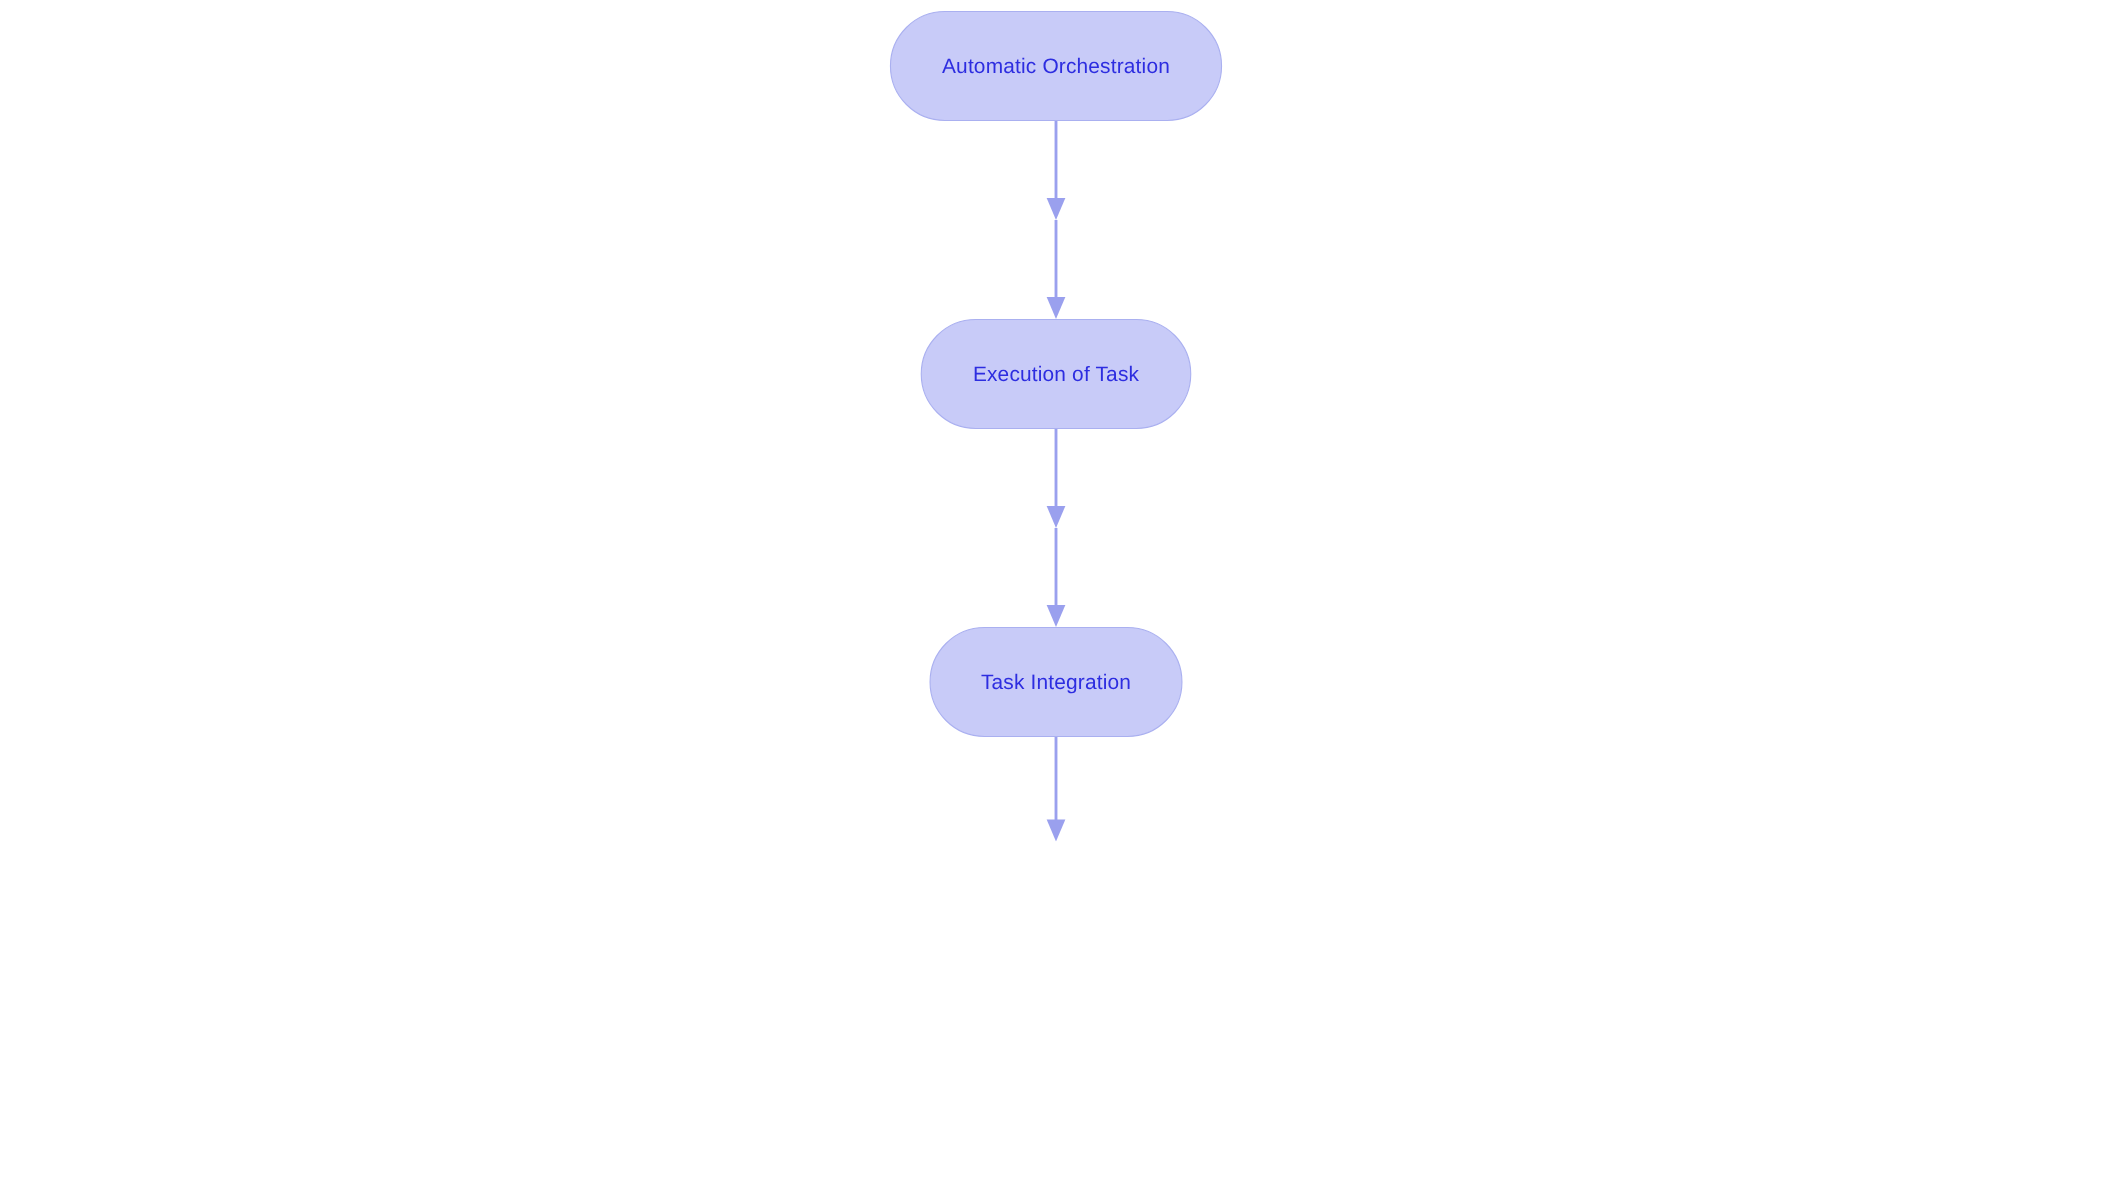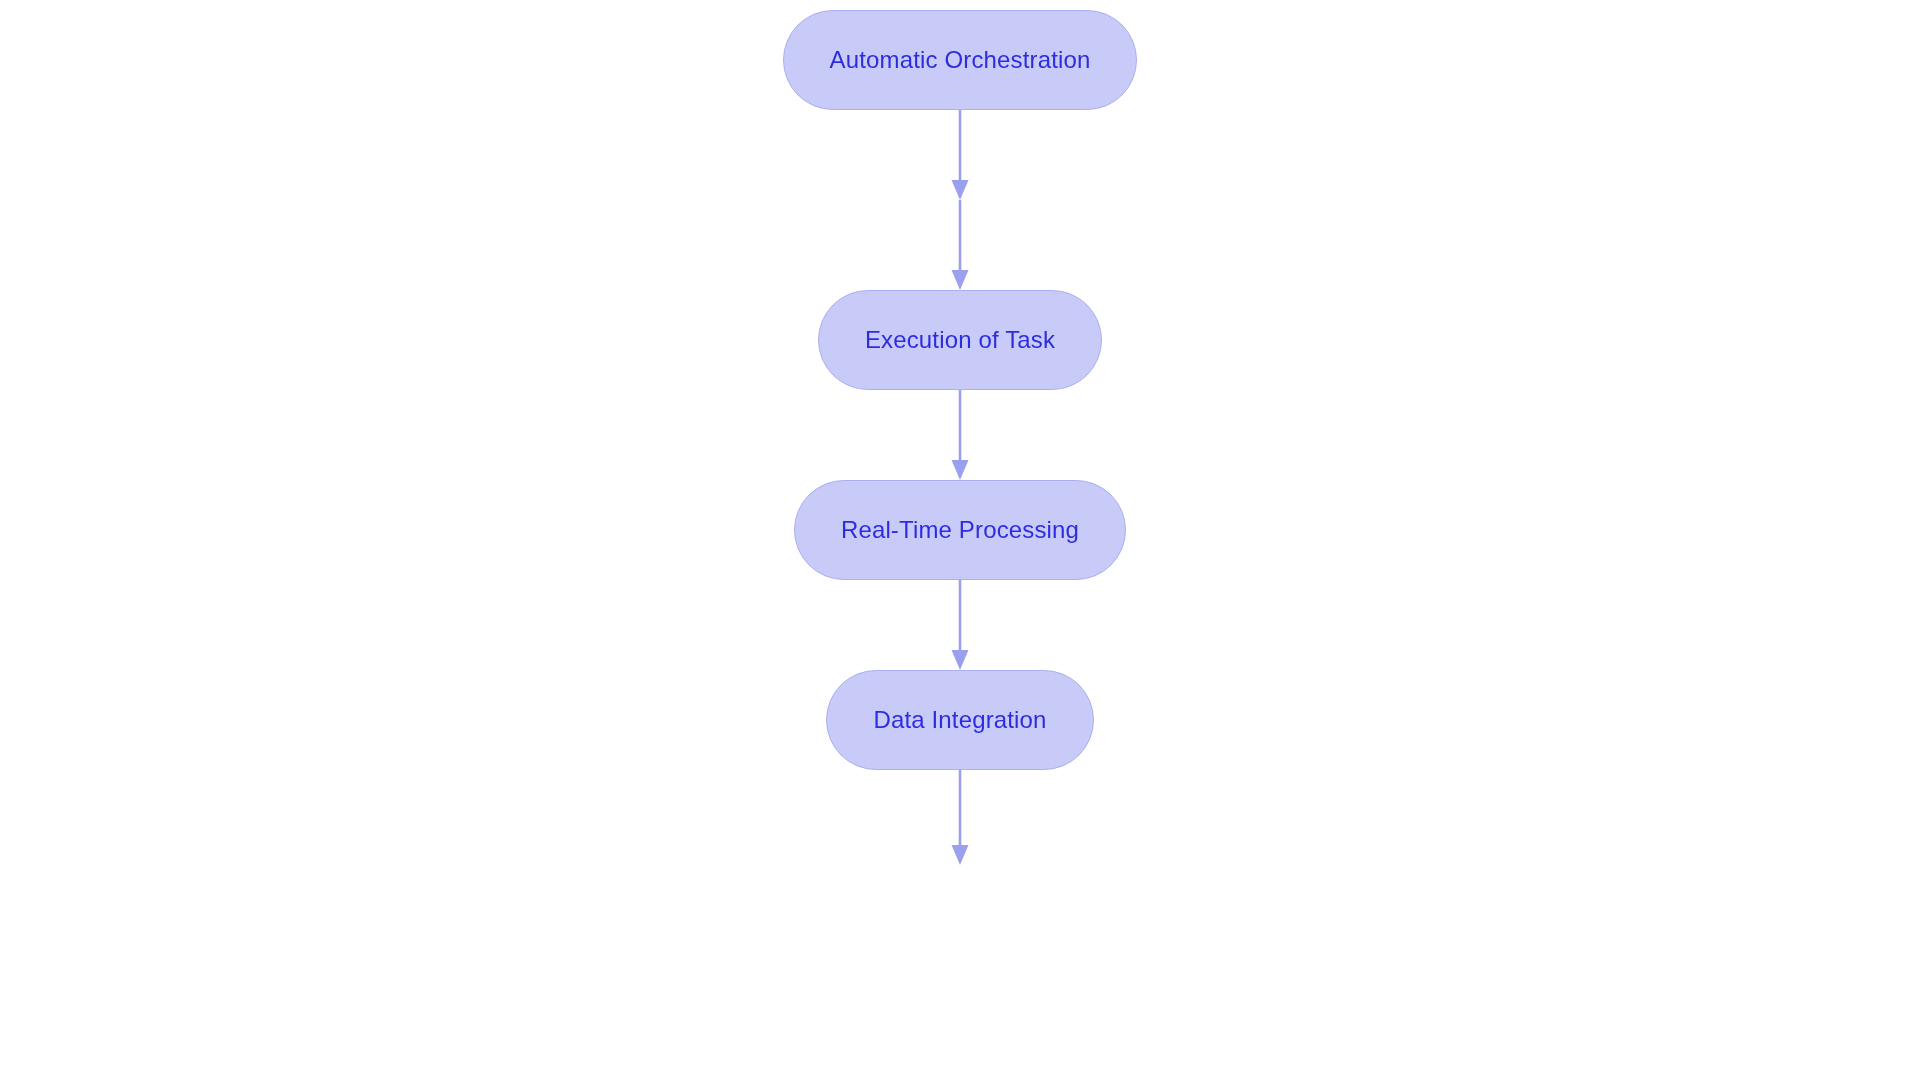--- a/index.html
+++ b/index.html
@@ -48,21 +48,21 @@
     letter-spacing: 0.15px;
     line-height: 1;
     white-space: nowrap;
     padding: 0 46px;
     height: 100px;
     user-select: none;
   }
 
   .node-label {
     color: #2d2de0;
-    font-size: 24px;
+    font-size: 19px;
     line-height: 1;
     white-space: nowrap;
   }
 
   .connector {
     position: relative;
     width: 40px;
     height: 90px;
     display: flex;
     justify-content: center;
@@ -108,33 +108,30 @@
       <span class="node-label">Execution of Task</span>
     </div>
 
     <div class="connector">
       <svg width="30" height="90" viewBox="0 0 30 90">
         <line x1="15" y1="0" x2="15" y2="72" stroke="#9aa0ee" stroke-width="2.6"></line>
         <polygon points="15,90 6.5,70 23.5,70" fill="#9aa0ee"></polygon>
       </svg>
     </div>
 
-    <div class="node">
-      <span class="node-label">Real-Time Processing</span>
-    </div>
 
     <div class="connector">
       <svg width="30" height="90" viewBox="0 0 30 90">
         <line x1="15" y1="0" x2="15" y2="72" stroke="#9aa0ee" stroke-width="2.6"></line>
         <polygon points="15,90 6.5,70 23.5,70" fill="#9aa0ee"></polygon>
       </svg>
     </div>
 
     <div class="node">
-      <span class="node-label">Data Integration</span>
+      <span class="node-label">Task Integration</span>
     </div>
 
     <div class="connector">
       <svg width="30" height="95" viewBox="0 0 30 95">
         <line x1="15" y1="0" x2="15" y2="77" stroke="#9aa0ee" stroke-width="2.6"></line>
         <polygon points="15,95 6.5,75 23.5,75" fill="#9aa0ee"></polygon>
       </svg>
     </div>
 
 

